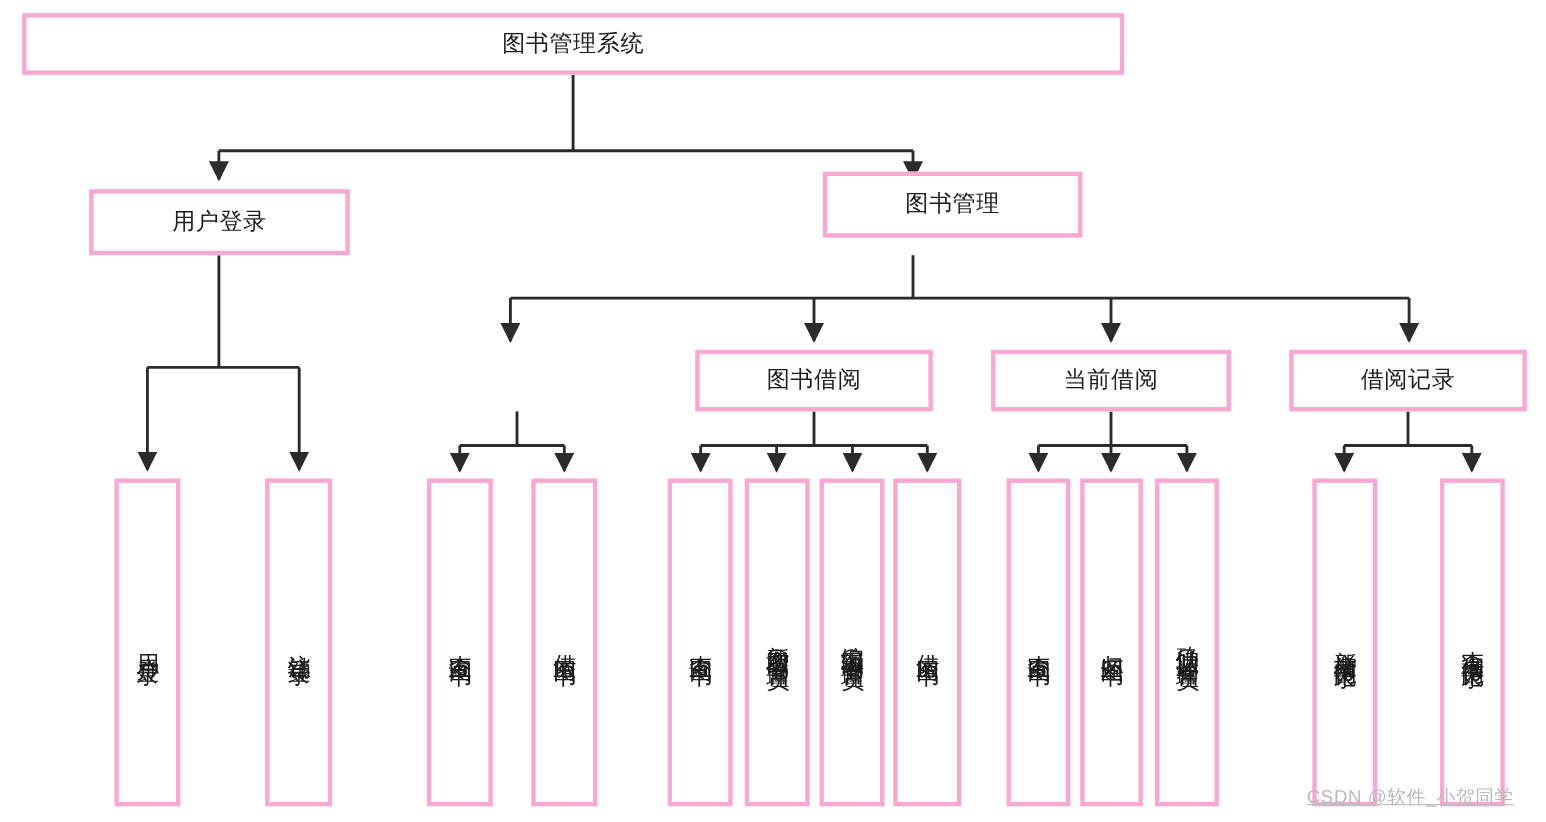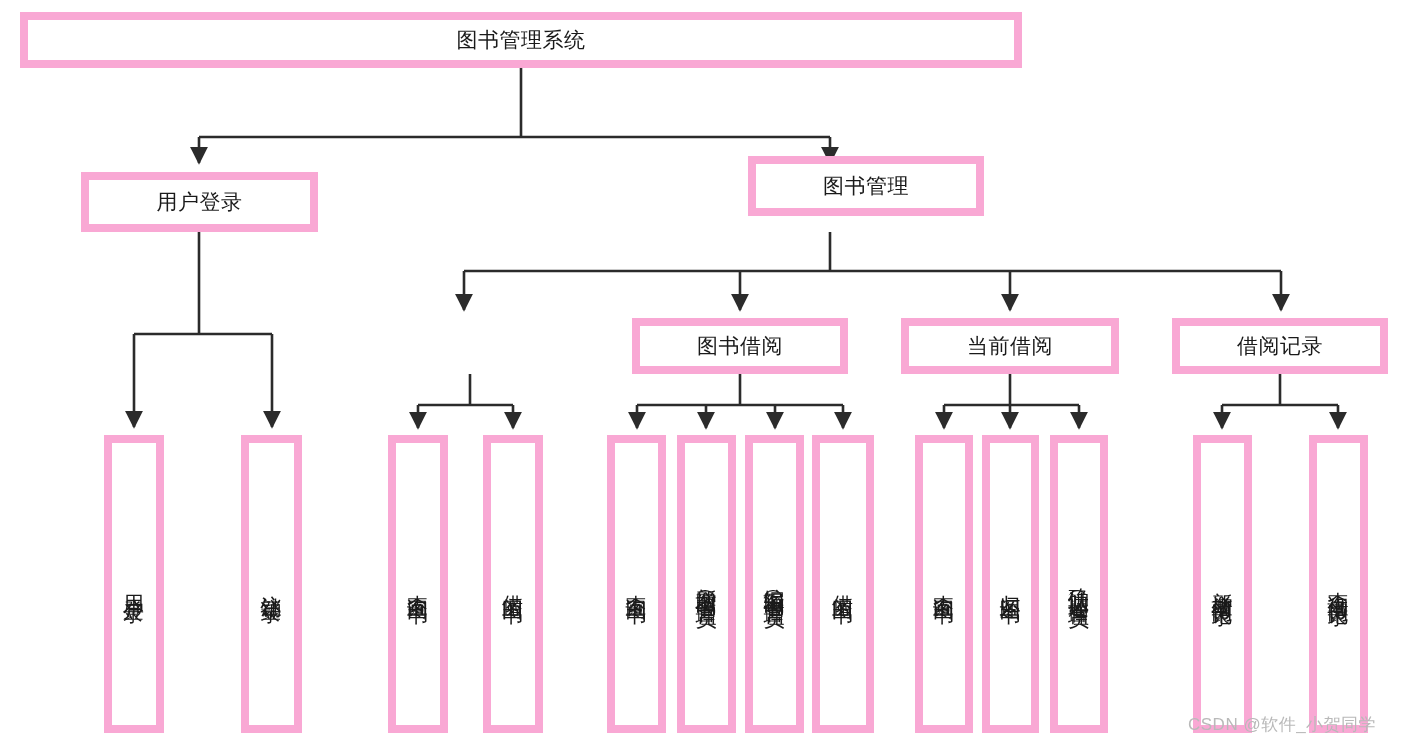--- a/index.html
+++ b/index.html
@@ -21,21 +21,21 @@
     position: absolute;
     left: 0;
     top: 0;
     width: 1405px;
     height: 747px;
   }
   .node {
     position: absolute;
     box-sizing: border-box;
     background: #ffffff;
-    border: 8px solid #f9a8d4;
+    border: 4px solid #f9a8d4;
     display: flex;
     align-items: center;
     justify-content: center;
     color: #1a1a1a;
   }
   .node-label {
     font-size: 21px;
     line-height: 1.15;
     letter-spacing: 0.5px;
     white-space: nowrap;
@@ -51,20 +51,21 @@
     font-size: 21px;
     white-space: nowrap;
     line-height: 1;
   }
   .watermark {
     position: absolute;
     font-size: 17px;
     color: #b9b9b9;
     letter-spacing: 0.5px;
     white-space: nowrap;
+    text-decoration: underline;
   }
 </style>
 </head>
 <body>
 
 <div id="canvas">
 
   <svg id="edges" viewBox="0 0 1405 747" width="1405" height="747">
     <defs>
       <marker id="arrow" viewBox="0 0 10 10" refX="9" refY="5" markerWidth="7" markerHeight="7" orient="auto-start-reverse">

